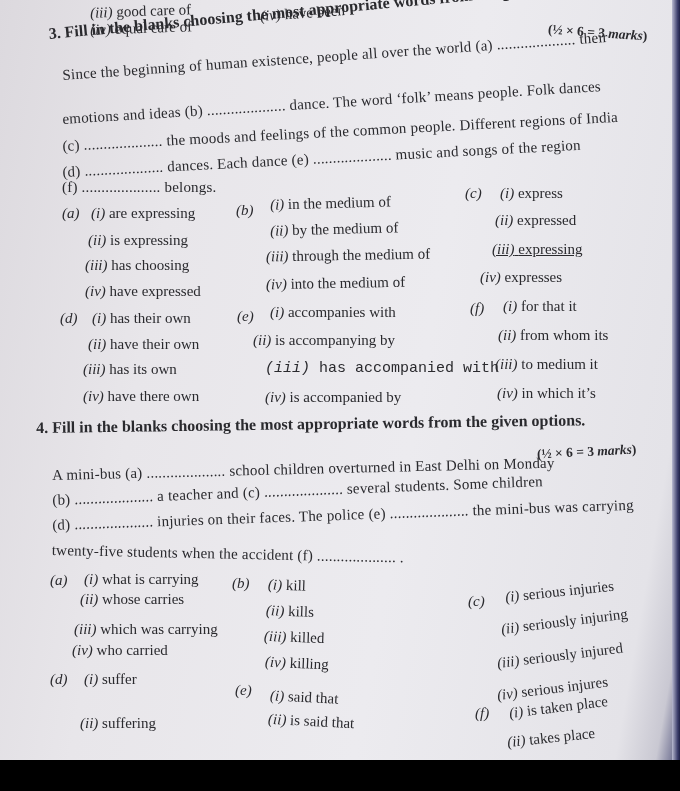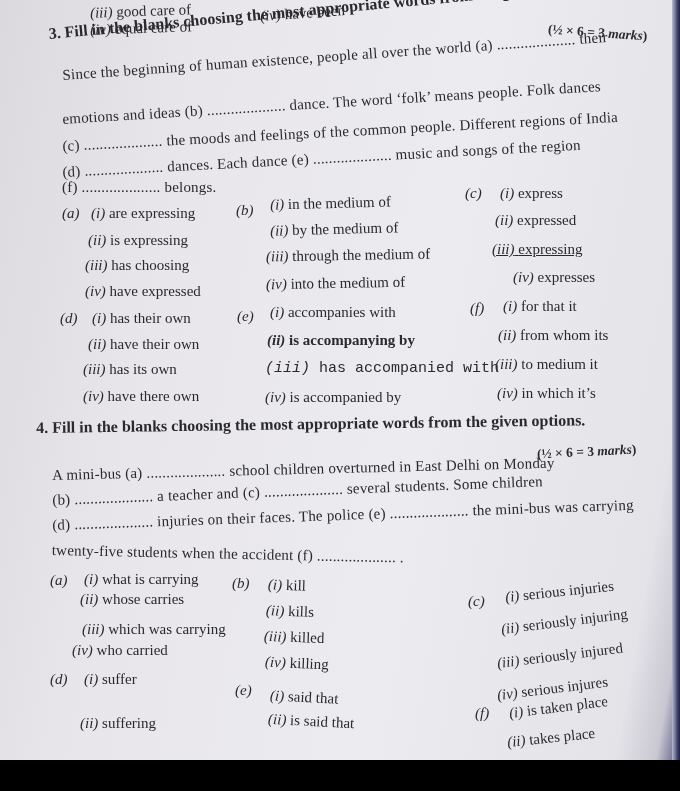--- a/index.html
+++ b/index.html
@@ -69,31 +69,31 @@
     <div class="t" style="left:236px;top:203px;"><span class="lbl">(b)</span></div>
     <div class="t" style="left:270px;top:196px;transform:rotate(-1.5deg);"><span class="i">(i)</span> <span>in the medium of</span></div>
     <div class="t" style="left:270px;top:222px;transform:rotate(-1.5deg);"><span class="i">(ii)</span> <span>by the medium of</span></div>
     <div class="t" style="left:266px;top:248px;transform:rotate(-1deg);"><span class="i">(iii)</span> <span>through the medium of</span></div>
     <div class="t" style="left:266px;top:276px;transform:rotate(-1deg);"><span class="i">(iv)</span> <span>into the medium of</span></div>
 
     <div class="t" style="left:465px;top:186px;"><span class="lbl">(c)</span></div>
     <div class="t" style="left:500px;top:186px;"><span class="i">(i)</span> <span>express</span></div>
     <div class="t" style="left:495px;top:213px;"><span class="i">(ii)</span> <span>expressed</span></div>
     <div class="t" style="left:492px;top:242px;text-decoration:underline;"><span class="i">(iii)</span> <span>expressing</span></div>
-    <div class="t" style="left:513px;top:270px;"><span class="i">(iv)</span> <span>expresses</span></div>
+    <div class="t" style="left:480px;top:270px;"><span class="i">(iv)</span> <span>expresses</span></div>
 
     <div class="t" style="left:60px;top:311px;"><span class="lbl">(d)</span></div>
     <div class="t" style="left:92px;top:311px;"><span class="i">(i)</span> <span>has their own</span></div>
     <div class="t" style="left:88px;top:337px;"><span class="i">(ii)</span> <span>have their own</span></div>
     <div class="t" style="left:83px;top:362px;"><span class="i">(iii)</span> <span>has its own</span></div>
     <div class="t" style="left:83px;top:389px;"><span class="i">(iv)</span> <span>have there own</span></div>
 
     <div class="t" style="left:237px;top:309px;"><span class="lbl">(e)</span></div>
     <div class="t" style="left:270px;top:305px;"><span class="i">(i)</span> <span>accompanies with</span></div>
-    <div class="t" style="left:267px;top:333px;font-weight:bold;"><span class="i">(ii)</span> <span>is accompanying by</span></div>
+    <div class="t" style="left:253px;top:333px;"><span class="i">(ii)</span> <span>is accompanying by</span></div>
     <div class="t" style="left:265px;top:361px;font-family:Liberation Mono, monospace;"><span class="i">(iii)</span> <span>has accompanied with</span></div>
     <div class="t" style="left:265px;top:390px;"><span class="i">(iv)</span> <span>is accompanied by</span></div>
 
     <div class="t" style="left:470px;top:301px;"><span class="lbl">(f)</span></div>
     <div class="t" style="left:503px;top:299px;"><span class="i">(i)</span> <span>for that it</span></div>
     <div class="t" style="left:498px;top:328px;"><span class="i">(ii)</span> <span>from whom its</span></div>
     <div class="t" style="left:495px;top:357px;"><span class="i">(iii)</span> <span>to medium it</span></div>
     <div class="t" style="left:497px;top:386px;"><span class="i">(iv)</span> <span>in which it’s</span></div>
   </div>
 
@@ -108,21 +108,21 @@
     <div class="t para" style="left:52px;top:493px;transform:rotate(-2.2deg);transform-origin:left top;">(b) .................... a teacher and (c) .................... several students. Some children</div>
     <div class="t para" style="left:52px;top:518px;transform:rotate(-2deg);transform-origin:left top;">(d) .................... injuries on their faces. The police (e) .................... the mini-bus was carrying</div>
     <div class="t para" style="left:52px;top:543px;transform:rotate(1.2deg);transform-origin:left top;">twenty-five students when the accident (f) .................... .</div>
   </div>
 
   <div>
 
     <div class="t" style="left:50px;top:573px;"><span class="lbl">(a)</span></div>
     <div class="t" style="left:84px;top:572px;"><span class="i">(i)</span> <span>what is carrying</span></div>
     <div class="t" style="left:80px;top:592px;"><span class="i">(ii)</span> <span>whose carries</span></div>
-    <div class="t" style="left:82px;top:622px;"><span class="i">(iii)</span> <span>which was carrying</span></div>
+    <div class="t" style="left:74px;top:622px;"><span class="i">(iii)</span> <span>which was carrying</span></div>
     <div class="t" style="left:72px;top:643px;"><span class="i">(iv)</span> <span>who carried</span></div>
 
     <div class="t" style="left:232px;top:576px;"><span class="lbl">(b)</span></div>
     <div class="t" style="left:268px;top:578px;transform:rotate(2deg);"><span class="i">(i)</span> <span>kill</span></div>
     <div class="t" style="left:266px;top:604px;transform:rotate(2deg);"><span class="i">(ii)</span> <span>kills</span></div>
     <div class="t" style="left:264px;top:630px;transform:rotate(2deg);"><span class="i">(iii)</span> <span>killed</span></div>
     <div class="t" style="left:265px;top:656px;transform:rotate(2.5deg);"><span class="i">(iv)</span> <span>killing</span></div>
 
     <div class="t" style="left:468px;top:594px;"><span class="lbl">(c)</span></div>
     <div class="t" style="left:506px;top:590px;transform:rotate(-6deg);transform-origin:left bottom;"><span class="i">(i)</span> <span>serious injuries</span></div>

